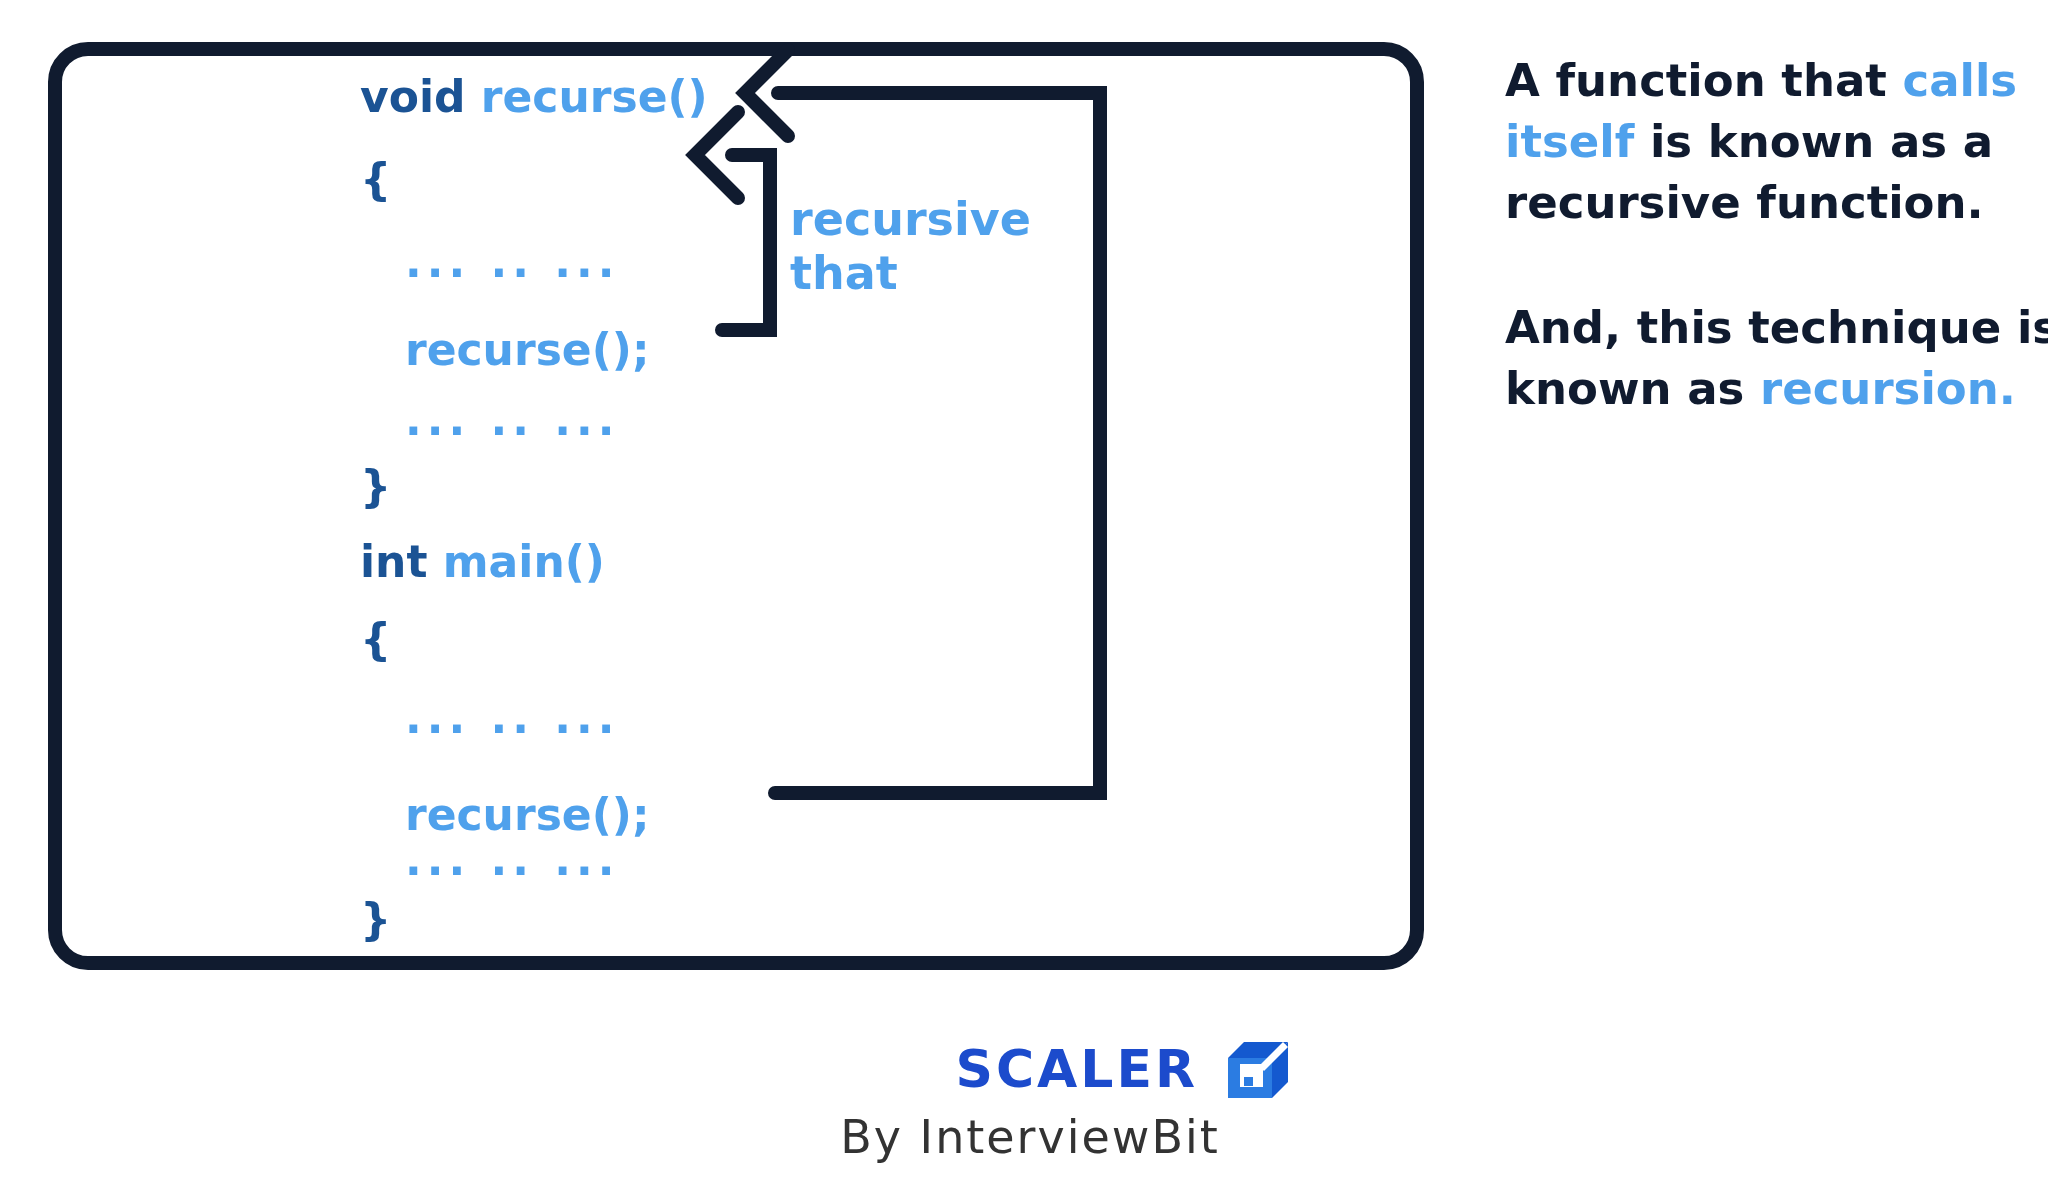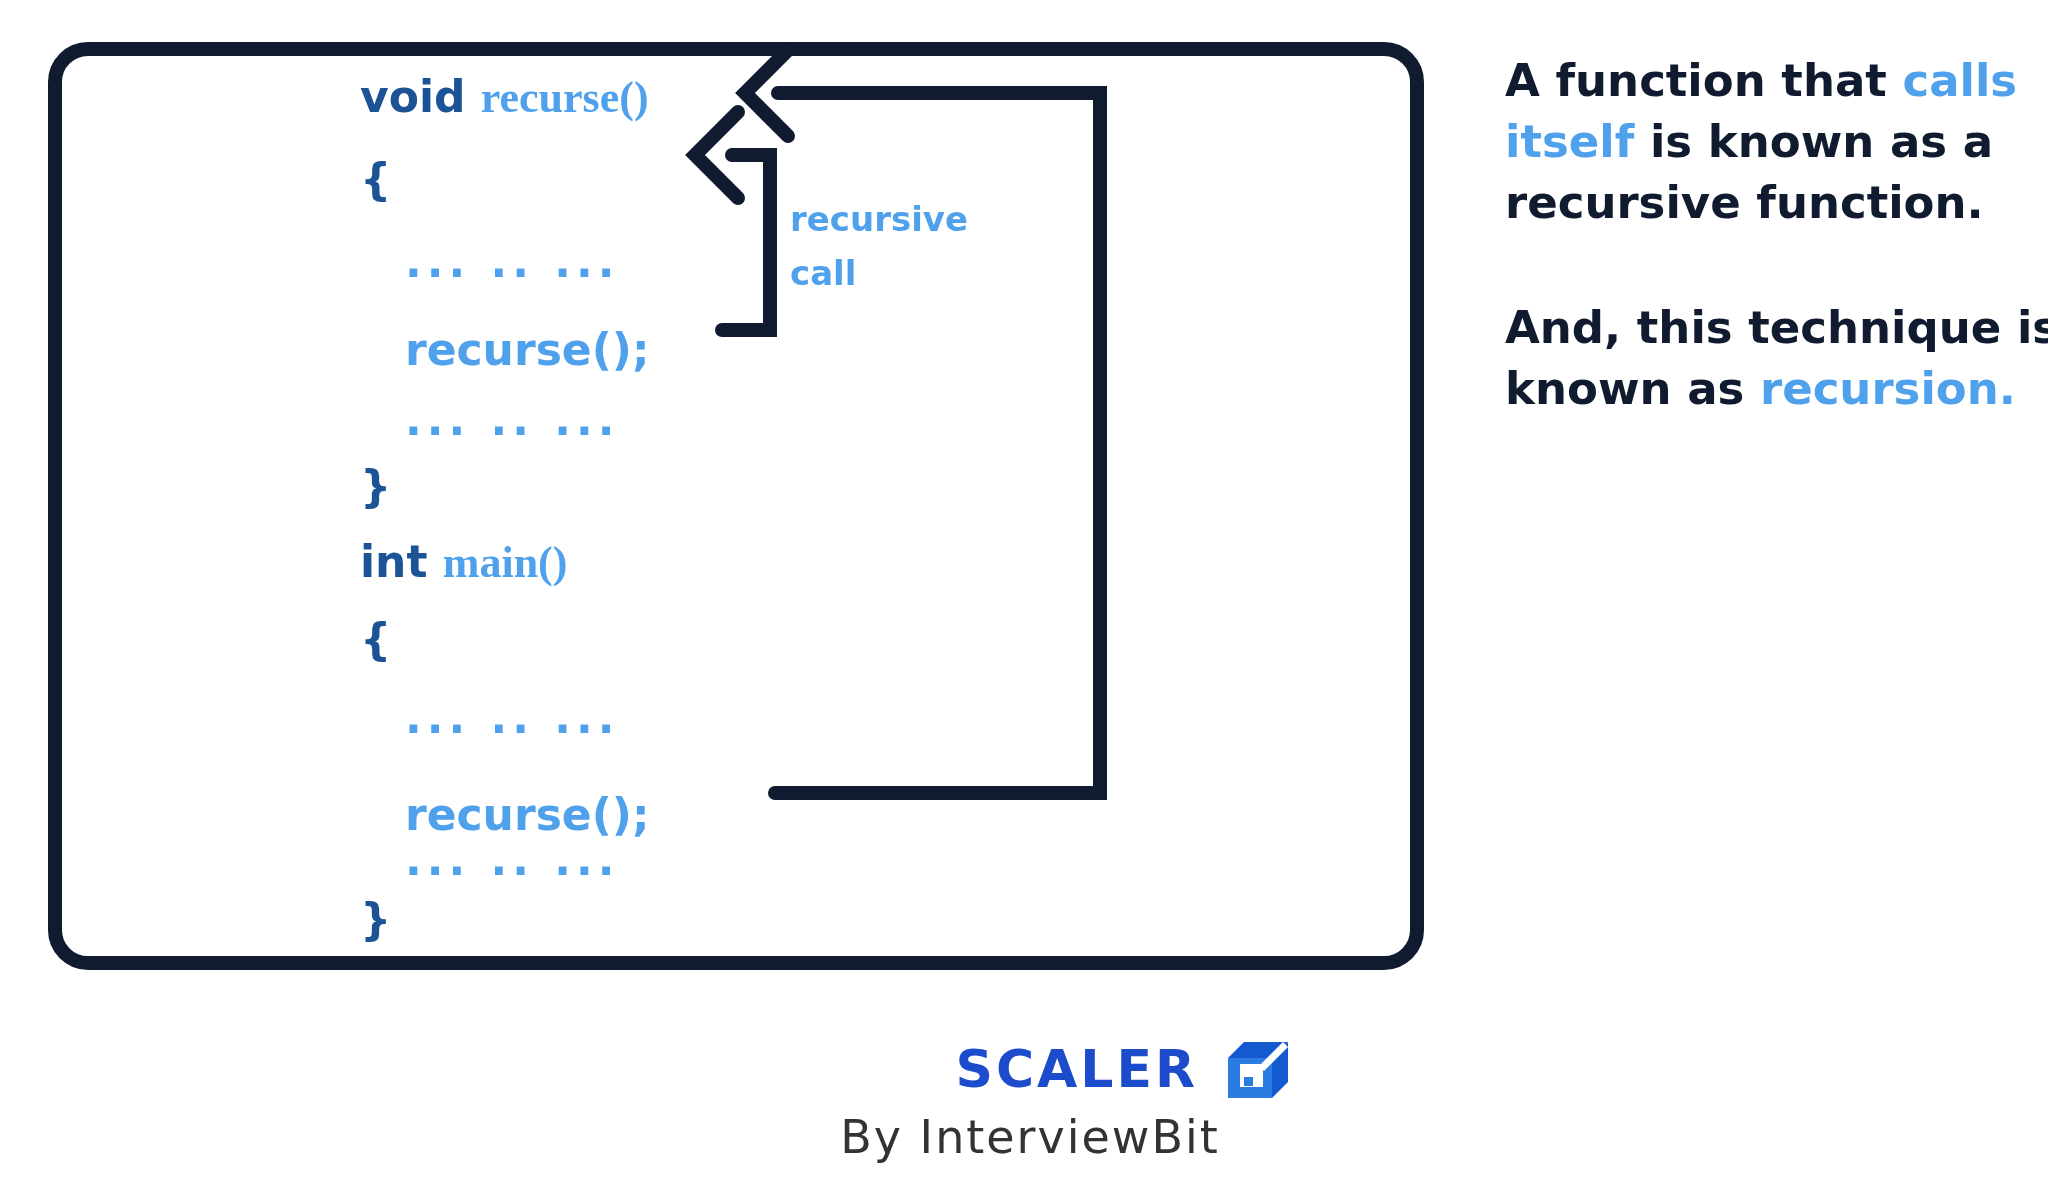--- a/index.html
+++ b/index.html
@@ -35,33 +35,33 @@
   .code-line{
     position:absolute;
     left:360px;
     height:64px; line-height:64px;
     font-size:44px; font-weight:bold;
     white-space:nowrap;
     color:var(--kw-blue);
   }
   .code-line.indent{left:405px;}
   .kw{color:var(--kw-blue);margin-top:40px;}
-  .fn{color:var(--lt-blue);font-family:Liberation Serif, serif;}
+  .fn{color:var(--lt-blue);}
   .call{color:var(--lt-blue);margin-top:20px;}
   .dots{color:var(--lt-blue);letter-spacing:5px;}
   .brace{color:var(--kw-blue);}
 
   
   .arrows{position:absolute;inset:0;width:2048px;height:1181px;pointer-events:none;}
 
   
   .arrow-label{
     position:absolute;
     left:790px; top:192px;
-    font-size:34px; font-weight:bold;
+    font-size:46px; font-weight:bold;
     line-height:54px;
     color:var(--lt-blue);
     white-space:nowrap;
   }
 
   
   .explain{
     position:absolute;
     left:1505px; top:50px;
     width:580px;
@@ -129,21 +129,21 @@
   </g>
 
   <g stroke="#101b2f" stroke-width="14" fill="none" stroke-linecap="round" stroke-linejoin="miter">
     <path d="M 722 330 H 770 V 155 H 732"></path>
     <path d="M 738 112 L 695 155 L 738 198"></path>
   </g>
 </svg>
 
 <div class="arrow-label">
   <div>recursive</div>
-  <div>call</div>
+  <div>that</div>
 </div>
 
 <div class="explain">
   <div class="para1">
     <span>A function that </span><span class="hl">calls itself</span>
     <span>is known as a recursive</span>
     <span>function.</span>
   </div>
   <div class="para2">
     <span>And, this technique is</span>

